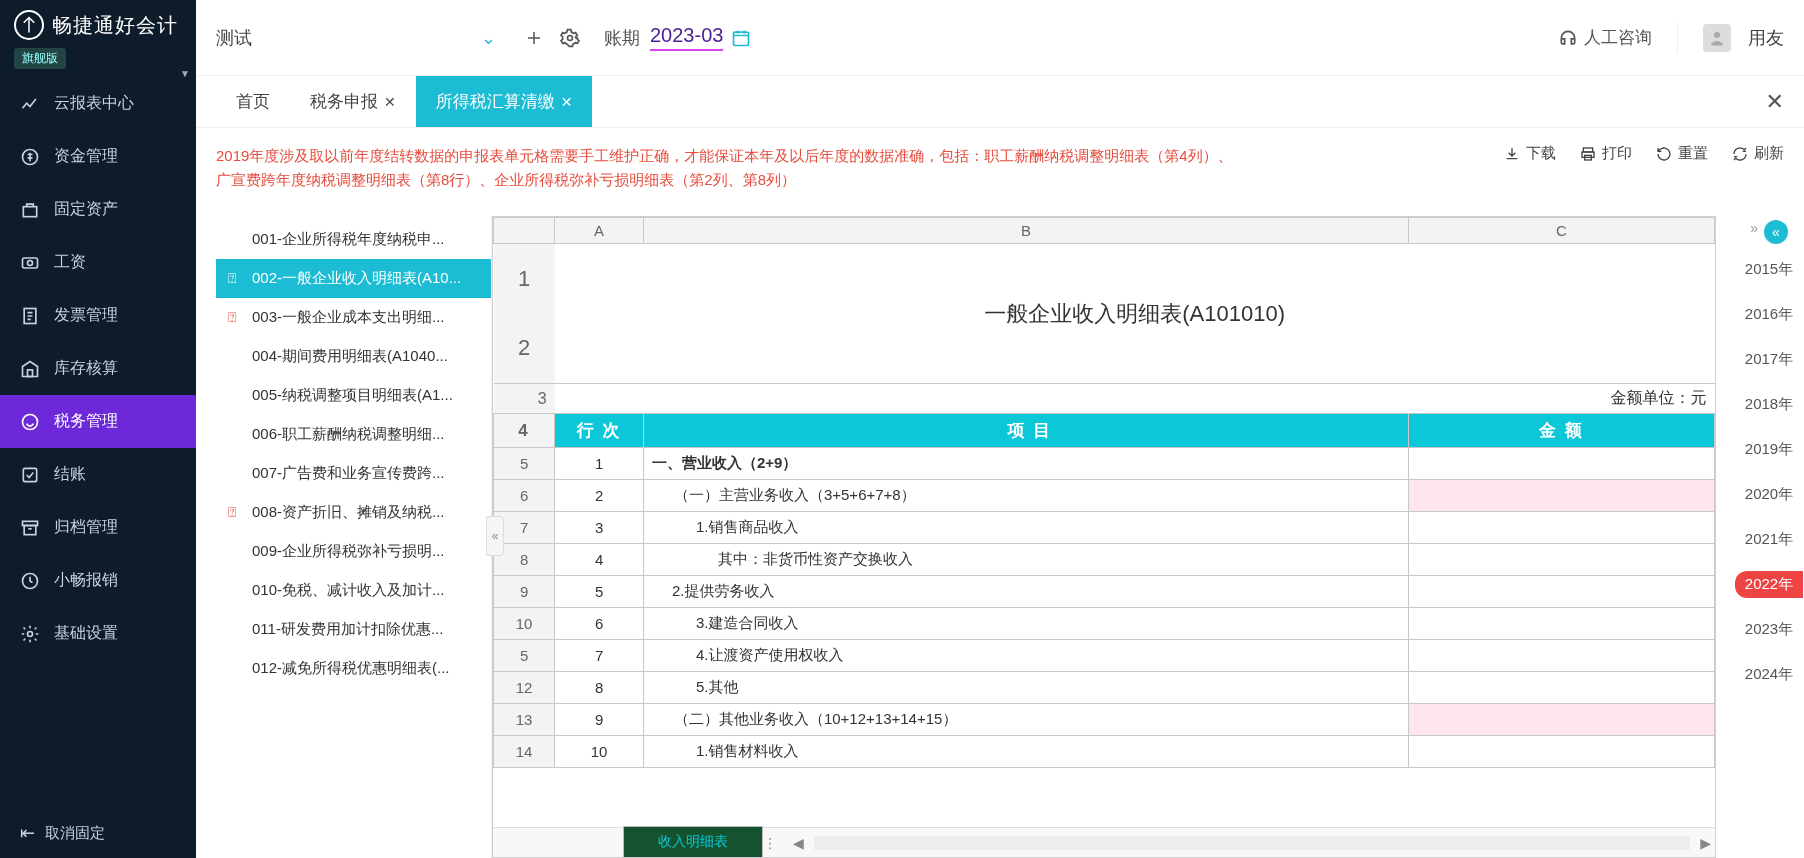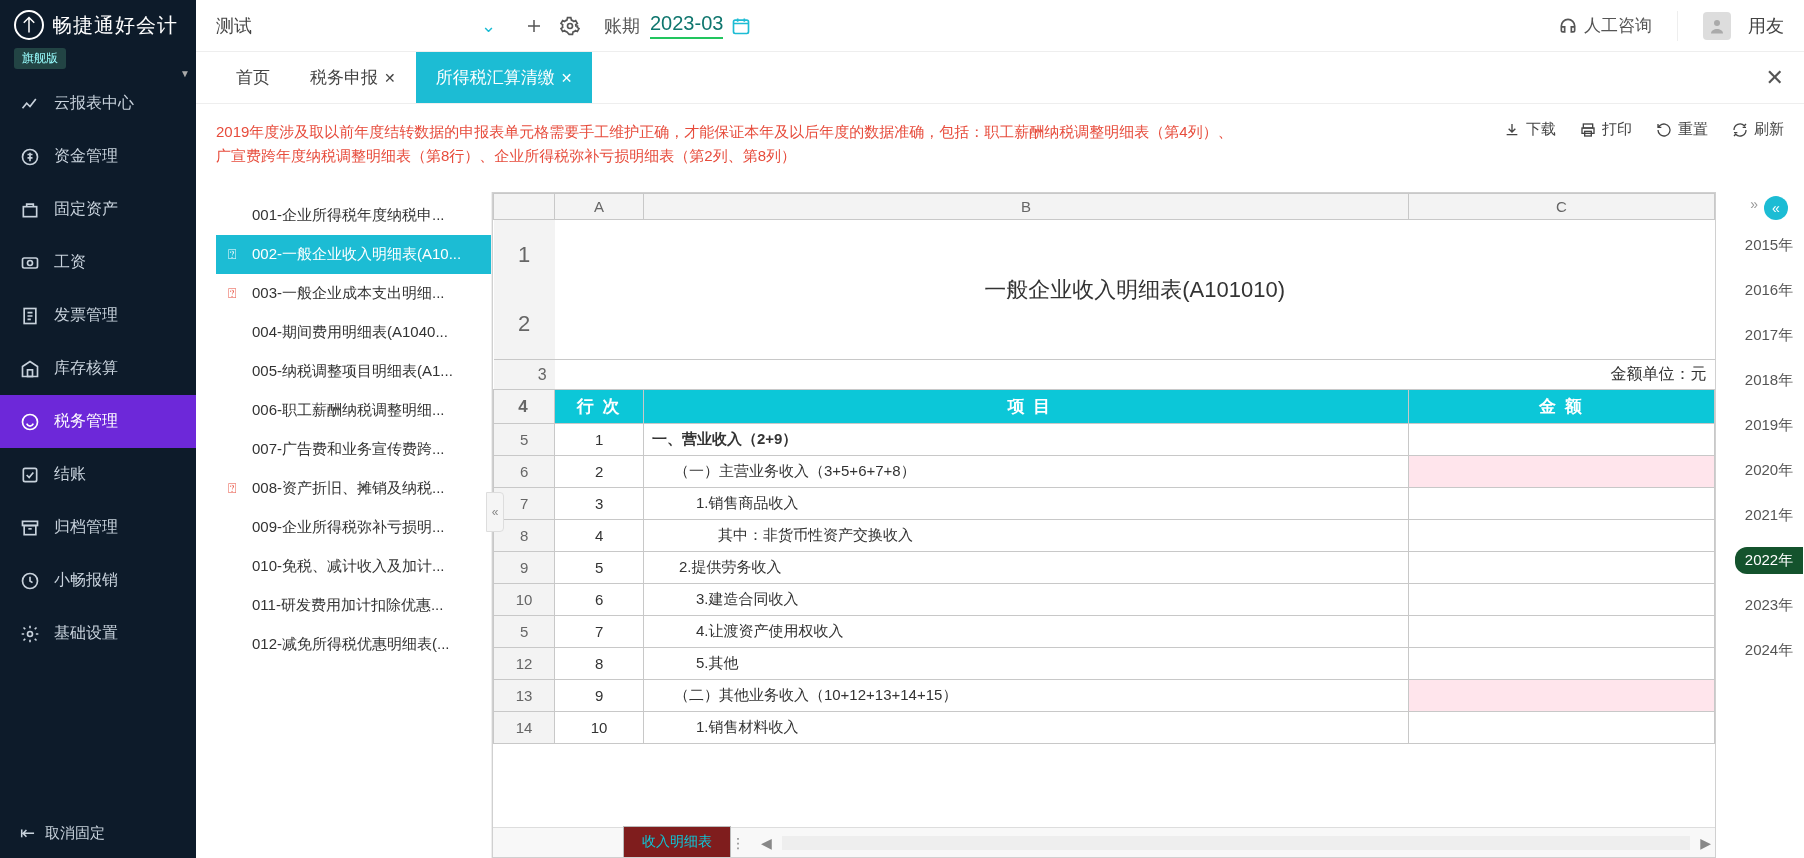--- a/index.html
+++ b/index.html
@@ -17,27 +17,27 @@
 .nav-item:hover, .nav-item.active { background: #6d28d9; color: #fff; }
 .nav-icon { width: 20px; height: 20px; display: inline-flex; align-items: center; justify-content: center; }
 .nav-caret { position: absolute; top: 68px; right: 6px; font-size: 10px; color: #aaa; }
 .sidebar-footer { padding: 14px 20px; display: flex; align-items: center; gap: 10px; color: #c8d2dc; font-size: 15px; }
 .pin-icon { font-size: 18px; }
 
 
 .main { flex: 1; display: flex; flex-direction: column; background: #fff; position: relative; }
 
 
-.topbar { height: 52px; display: flex; align-items: center; padding: 0 20px; border-bottom: 1px solid #eee; }
+.topbar { height: 76px; display: flex; align-items: center; padding: 0 20px; border-bottom: 1px solid #eee; }
 .org-selector { display: flex; align-items: center; gap: 8px; min-width: 300px; font-size: 18px; color: #444; cursor: pointer; }
 .org-selector .chev { color: #1cbcd4; margin-left: auto; margin-right: 20px; }
 .topbar-divider { width: 1px; height: 30px; background: #eee; margin: 0 8px; }
 .topbar-btn { width: 36px; height: 36px; display: flex; align-items: center; justify-content: center; cursor: pointer; color: #666; font-size: 20px; }
 .period-label { font-size: 18px; color: #555; margin-left: 16px; }
-.period-value { font-size: 20px; color: #0f766e; margin-left: 10px; border-bottom: 2px solid #22c55e; padding-bottom: 2px; }
+.period-value { font-size: 20px; color: #4c1d95; margin-left: 10px; border-bottom: 2px solid #d946ef; padding-bottom: 2px; }
 .period-cal { color: #1cbcd4; margin-left: 8px; font-size: 20px; cursor: pointer; }
 .topbar-right { margin-left: auto; display: flex; align-items: center; gap: 17px; }
 .support-link { display: flex; align-items: center; gap: 6px; color: #555; font-size: 17px; cursor: pointer; }
 .avatar { width: 28px; height: 28px; background: #ddd; border-radius: 4px; display: flex; align-items: center; justify-content: center; color: #888; }
 .username { font-size: 18px; color: #444; }
 
 
 .tabs { height: 52px; display: flex; align-items: center; padding: 0 20px; border-bottom: 1px solid #eee; position: relative; }
 .tab { padding: 14px 20px; font-size: 17px; color: #444; cursor: pointer; display: flex; align-items: center; gap: 6px; }
 .tab.active { background: #1cbcd4; color: #fff; }
@@ -72,30 +72,30 @@
 .col-a { width: 58px; text-align: center; }
 .col-b { width: 500px; padding-left: 8px; }
 .col-c { width: 200px; }
 .title-row td { text-align: center; font-size: 22px; font-weight: 500; height: 70px; border: none; }
 .unit-row td { text-align: right; padding-right: 8px; height: 30px; border-left: none; border-right: none; font-size: 16px; }
 .hdr-row td { background: #0cc7d8; color: #fff; text-align: center; font-weight: bold; height: 34px; font-size: 17px; letter-spacing: 2px; }
 .data-row td { height: 32px; }
 .data-row .col-b { padding-left: 14px; font-size: 15px; }
 .pink { background: #ffe5ec; }
 .sheet-footer { height: 30px; display: flex; align-items: center; background: #f8f8f8; border-top: 1px solid #ddd; font-size: 14px; }
-.sheet-footer .sheet-name { padding: 6px 18px; border: 1px solid #bbb; border-bottom: 2px solid #0cc7d8; color: #0cc7d8; background: #7f1d1d; margin-left: 130px; font-weight: 500; }
+.sheet-footer .sheet-name { padding: 6px 34px; border: 1px solid #bbb; border-bottom: 2px solid #0cc7d8; color: #0cc7d8; background: #14532d; margin-left: 130px; font-weight: 500; }
 .sheet-footer .dots { margin-left: auto; margin-right: 12px; color: #888; }
 .sheet-footer .scroll-track { flex: 1; height: 14px; background: #eee; margin: 0 6px; position: relative; }
 
 
 .year-rail { width: 70px; display: flex; flex-direction: column; align-items: center; gap: 18px; padding-top: 40px; font-size: 15px; color: #555; position: relative; }
 .year-rail .expand-btn { position: absolute; top: 4px; right: 16px; width: 24px; height: 24px; background: #1cbcd4; color: #fff; border-radius: 50%; display: flex; align-items: center; justify-content: center; font-size: 14px; cursor: pointer; }
 .year-rail .expand-arrow { position: absolute; top: 4px; right: 46px; color: #999; font-size: 14px; }
 .year-item { cursor: pointer; padding: 4px 6px; }
-.year-item.active { background: #14532d; color: #fff; border-radius: 12px 0 0 12px; padding: 4px 10px; }
+.year-item.active { background: #ef4444; color: #fff; border-radius: 12px 0 0 12px; padding: 4px 10px; }
 
 svg { display: block; }
 </style>
 </head>
 <body>
 
 <div class="app">
 
   <div class="sidebar">
     <div class="logo-area">
@@ -372,21 +372,21 @@
                   </tr>
                   <tr class="data-row">
                     <td class="row-head">8</td>
                     <td class="col-a">4</td>
                     <td class="col-b" style="padding-left:74px;font-weight:">其中：非货币性资产交换收入</td>
                     <td class="col-c "></td>
                   </tr>
                   <tr class="data-row">
                     <td class="row-head">9</td>
                     <td class="col-a">5</td>
-                    <td class="col-b" style="padding-left:35px;font-weight:">2.提供劳务收入</td>
+                    <td class="col-b" style="padding-left:28px;font-weight:">2.提供劳务收入</td>
                     <td class="col-c "></td>
                   </tr>
                   <tr class="data-row">
                     <td class="row-head">10</td>
                     <td class="col-a">6</td>
                     <td class="col-b" style="padding-left:52px;font-weight:">3.建造合同收入</td>
                     <td class="col-c "></td>
                   </tr>
                   <tr class="data-row">
                     <td class="row-head">5</td>

